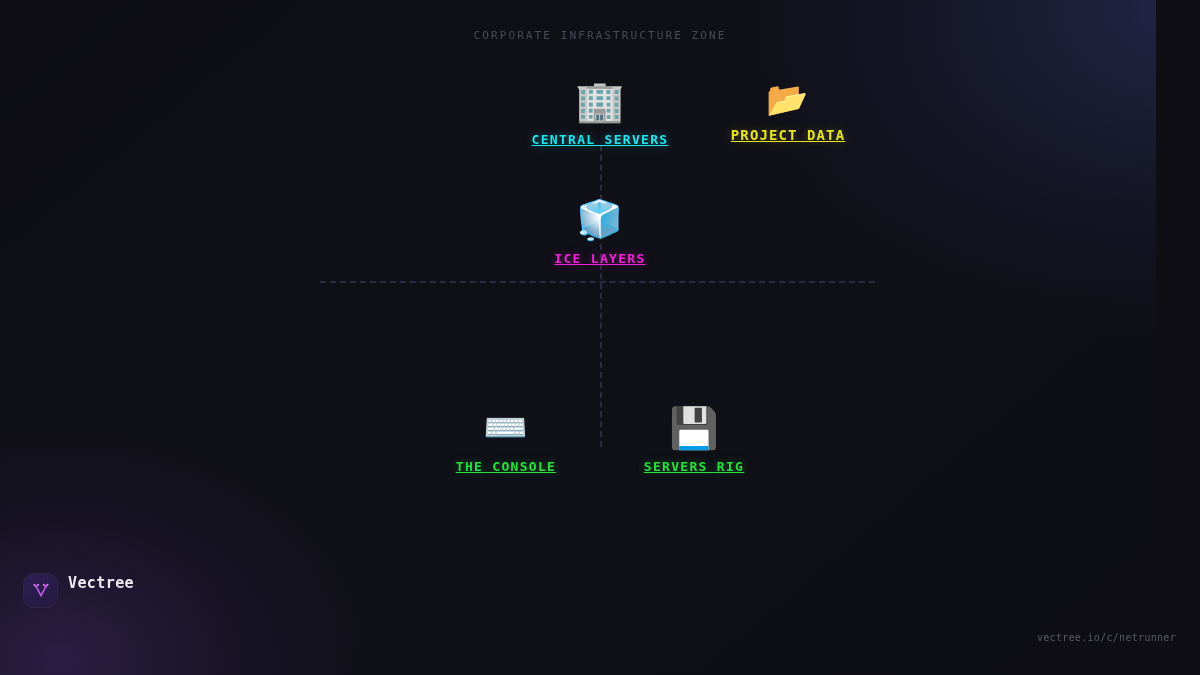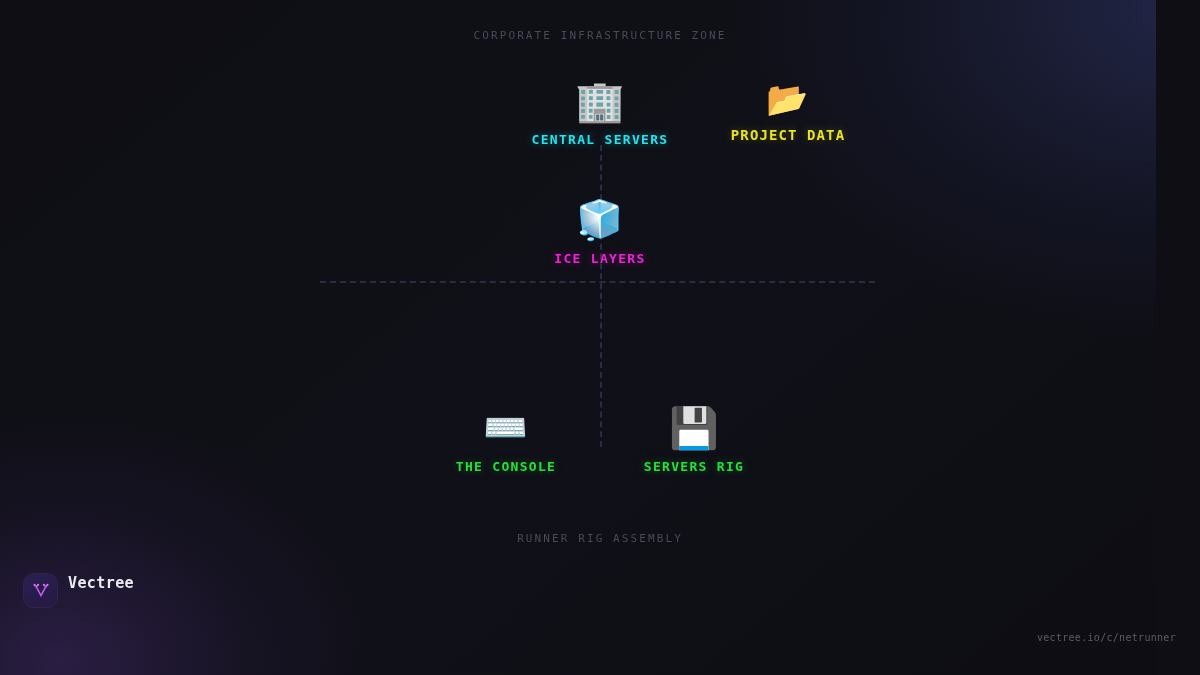--- a/index.html
+++ b/index.html
@@ -64,20 +64,21 @@
     justify-content:center;
     user-select:none;
   }
   .node-label {
     margin-top:8px;
     font-family:"DejaVu Sans Mono","Liberation Mono",monospace;
     font-size:13px;
     font-weight:bold;
     letter-spacing:1.3px;
     white-space:nowrap;
+    text-decoration:underline;
   }
 
   #node-central-servers { left:600px; top:78px; }
   #node-project-data    { left:788px; top:78px; }
   #node-ice-layers      { left:600px; top:197px; }
   #node-the-console     { left:506px; top:405px; }
   #node-program-rig     { left:694px; top:405px; }
 
   #node-project-data .node-icon { font-size:34px; height:42px; line-height:38px; }
   #node-project-data .node-label { font-size:14px; letter-spacing:1.1px; margin-top:7px; }
@@ -163,21 +164,20 @@
   <div class="node" id="node-the-console">
     <div class="node-icon">⌨️</div>
     <div class="node-label green">THE CONSOLE</div>
   </div>
 
   <div class="node" id="node-program-rig">
     <div class="node-icon">💾</div>
     <div class="node-label green">SERVERS RIG</div>
   </div>
 
-  <div class="zone-caption" id="zone-bottom">RUNNER RIG ASSEMBLY</div>
 
   <div id="footer">
 
     <div id="brand-row">
       <div id="brand-logo">
         <svg width="20" height="20" viewBox="0 0 20 20" aria-hidden="true">
           <g stroke="#c45ae8" stroke-width="1.6" fill="none" stroke-linecap="round">
             <path d="M5.2 5.6 L10 14.6 L14.8 5.6"></path>
             <path d="M5.2 5.6 L3.6 4.1"></path>
             <path d="M5.2 5.6 L7.0 4.1"></path>

